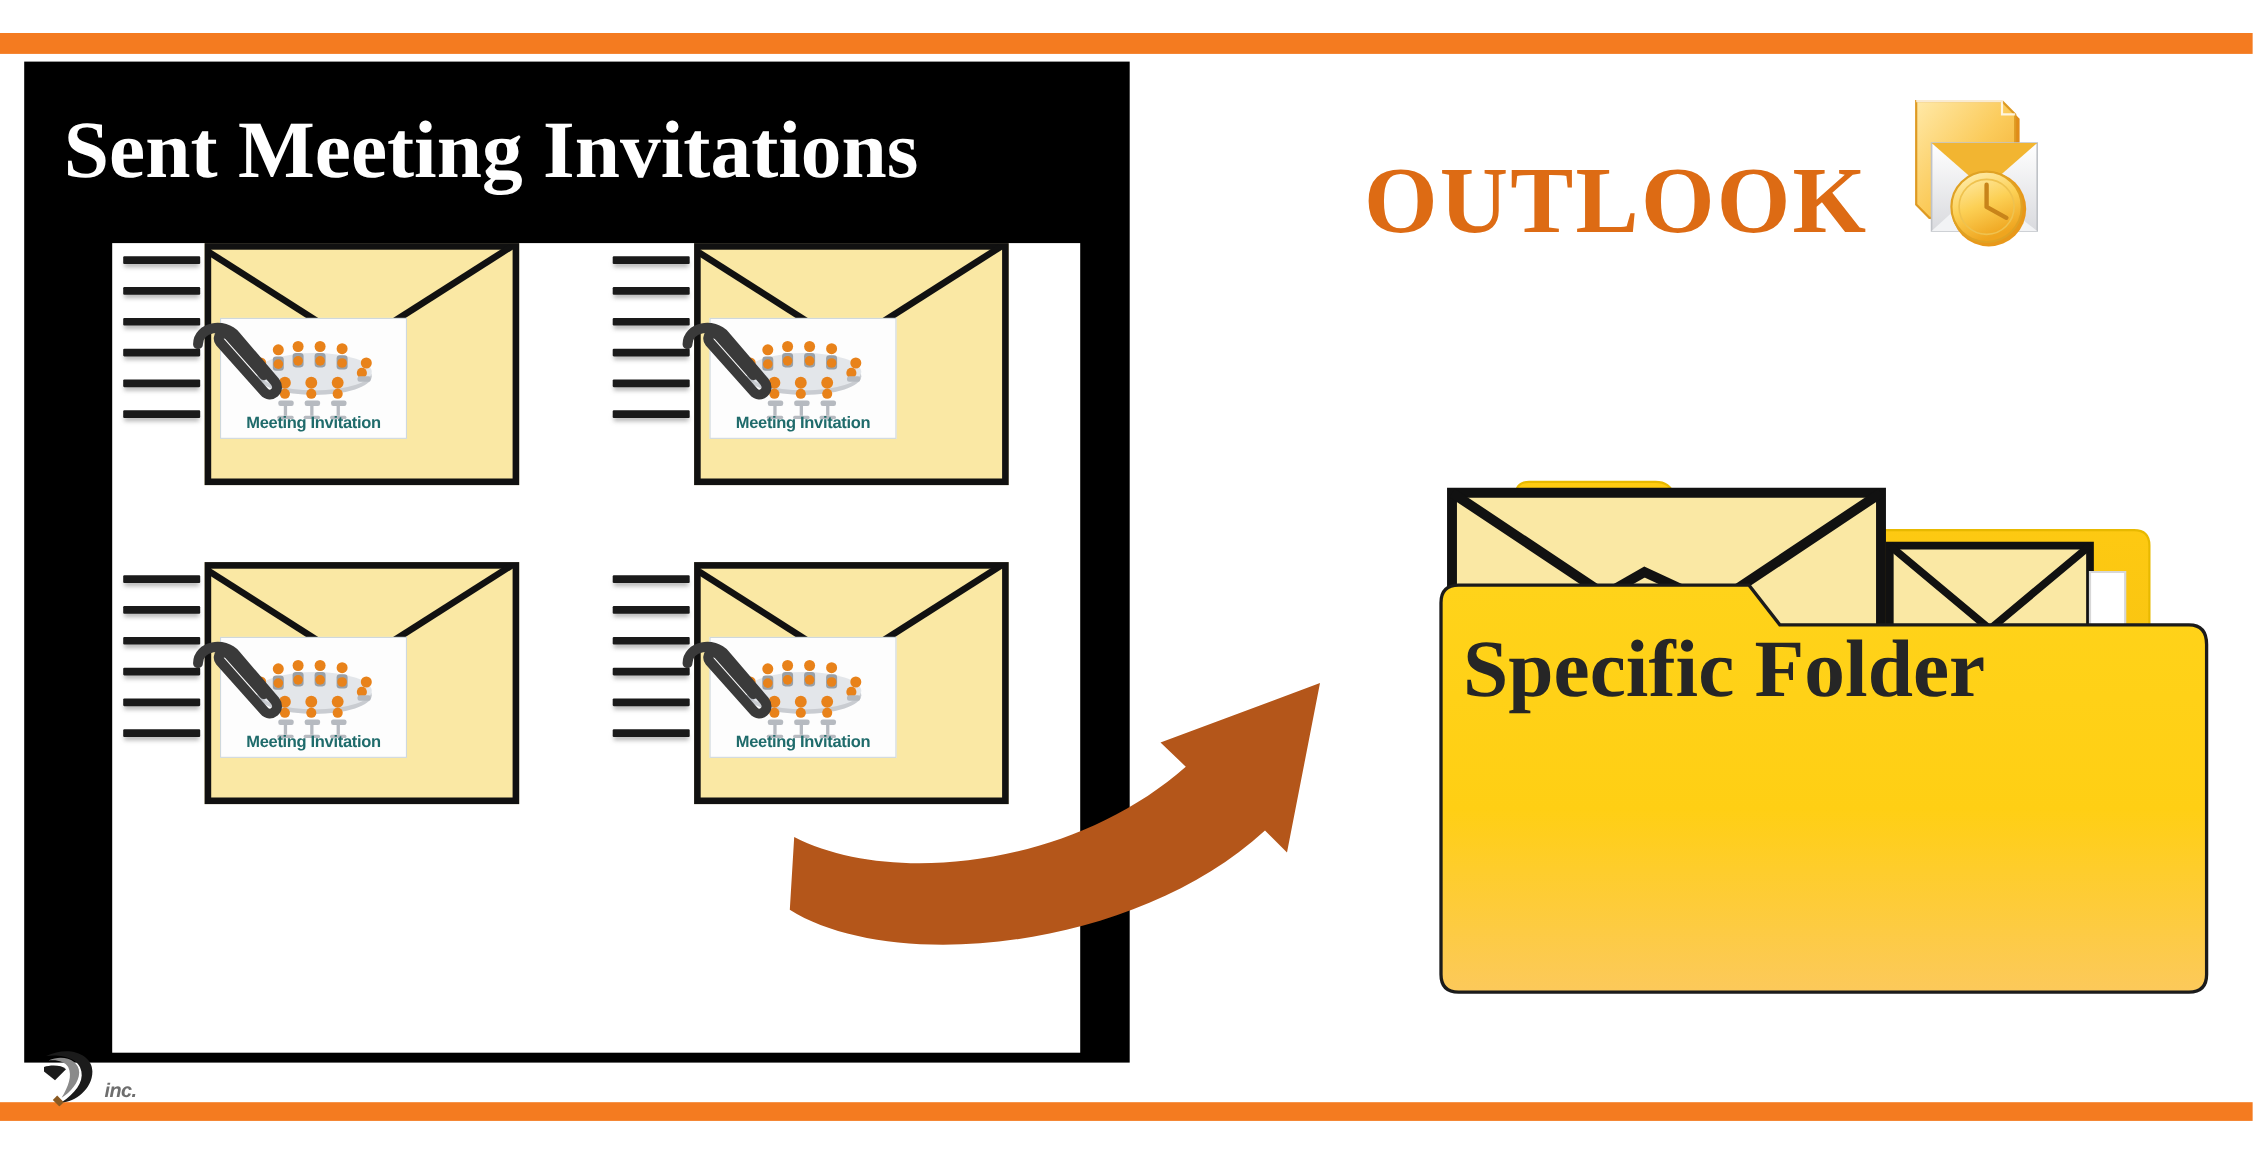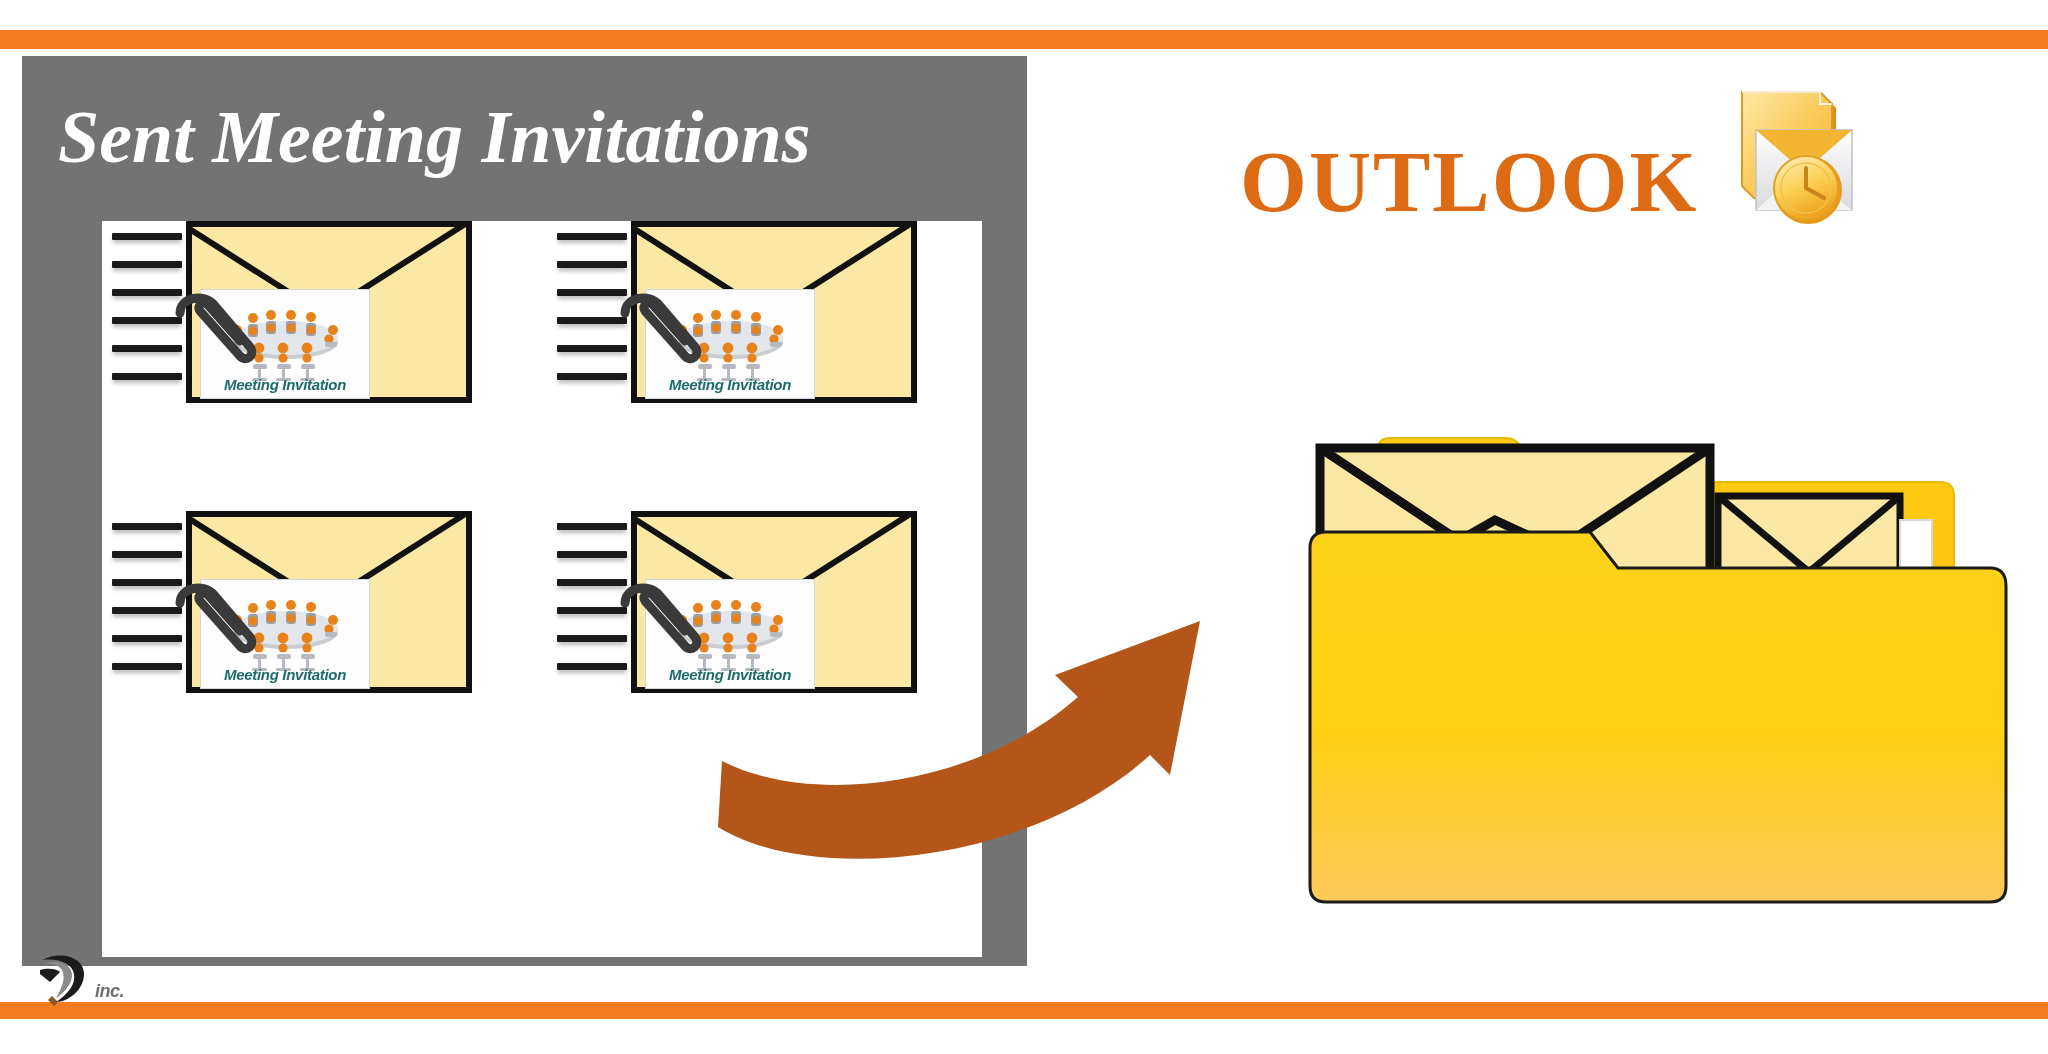--- a/index.html
+++ b/index.html
@@ -20,22 +20,21 @@
     background: #F47B20;
   }
   .rule.top    { top: 30px;   height: 19px; }
   .rule.bottom { top: 1002px; height: 17px; }
 
   
   .orange-panel {
     position: absolute;
     left: 22px; top: 56px;
     width: 1005px; height: 910px;
-    background: #737373;
-    font-style: italic;
+    background: #000000;
   }
   .panel-title {
     position: absolute;
     left: 36px; top: 38px;
     width: 960px;
     color: #ffffff;
     font-family: "Liberation Serif", serif;
     font-weight: bold;
     font-size: 74px;
     line-height: 86px;
@@ -88,21 +87,21 @@
     margin-bottom: 21px;
     background: #1a1a1a;
     border-radius: 1px;
     box-shadow: 0 4px 4px -1px rgba(120,120,120,0.55);
   }
 
   
   .env {
     position: absolute;
     left: 74px; top: 0px;
-    width: 286px; height: 182px;
+    width: 286px; height: 220px;
     background: #FAE8A4;
     border: 6px solid #111111;
     box-sizing: border-box;
   }
   .env .flapA, .env .flapB {
     position: absolute;
     background: #111111;
     height: 6px;
     transform-origin: 0 0;
   }
@@ -527,20 +526,21 @@
     </g>
 
     <g>
       <path d="M20 118 L410 118 L410 290 L20 290 Z" fill="#FAE8A4" stroke="#111" stroke-width="9"></path>
       <path d="M20 118 L215 248 L410 118" fill="none" stroke="#111" stroke-width="9"></path>
       <path d="M20 290 L195 190 L410 290" fill="none" stroke="#111" stroke-width="9"></path>
     </g>
 
     <path d="M10 218 Q10 202 26 202 L290 202 L318 238 L690 238 Q706 238 706 256 L706 556 Q706 572 690 572 L26 572 Q10 572 10 556 Z" fill="url(#fFront)" stroke="#1b1b1b" stroke-width="3"></path>
   </svg>
+  <div class="folder-label">Specific Folder</div>
 </div>
 
 <svg class="arrow" viewBox="0 0 700 300">
   <path d="M18 262 C110 320 330 300 450 190 L470 210 L500 56 L355 110 L378 132 C276 222 112 242 22 196 Z" fill="#B4561A"></path>
 </svg>
 
 <div class="logo">
   <svg class="logo-mark" viewBox="0 0 58 58">
     <path d="M8 12 C28 2 50 10 50 26 C50 42 34 54 22 54 C34 46 42 36 40 26 C38 14 22 10 8 12 Z" fill="#1b1b1b"></path>
     <path d="M10 16 C24 10 38 16 38 27 C38 36 30 45 22 50 C28 40 32 30 28 22 C25 17 18 15 10 16 Z" fill="#8a8a8a"></path>

